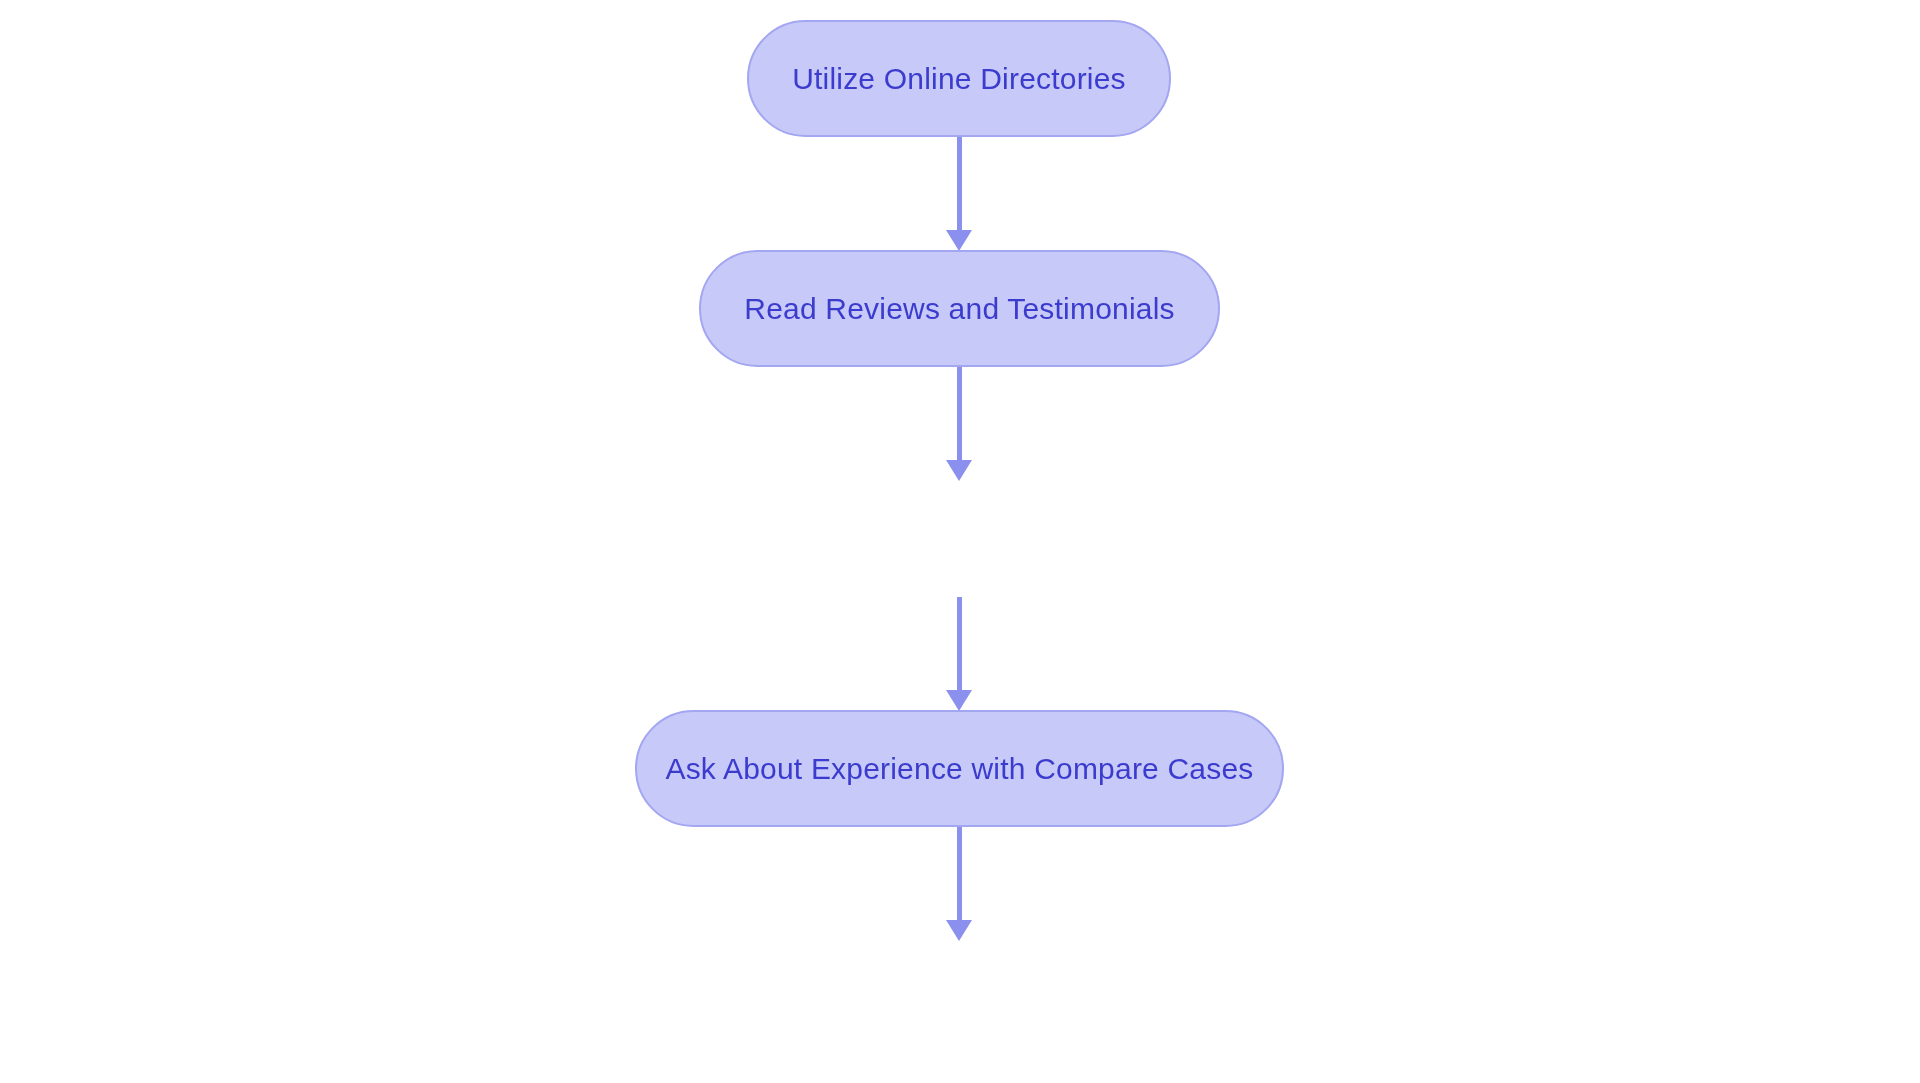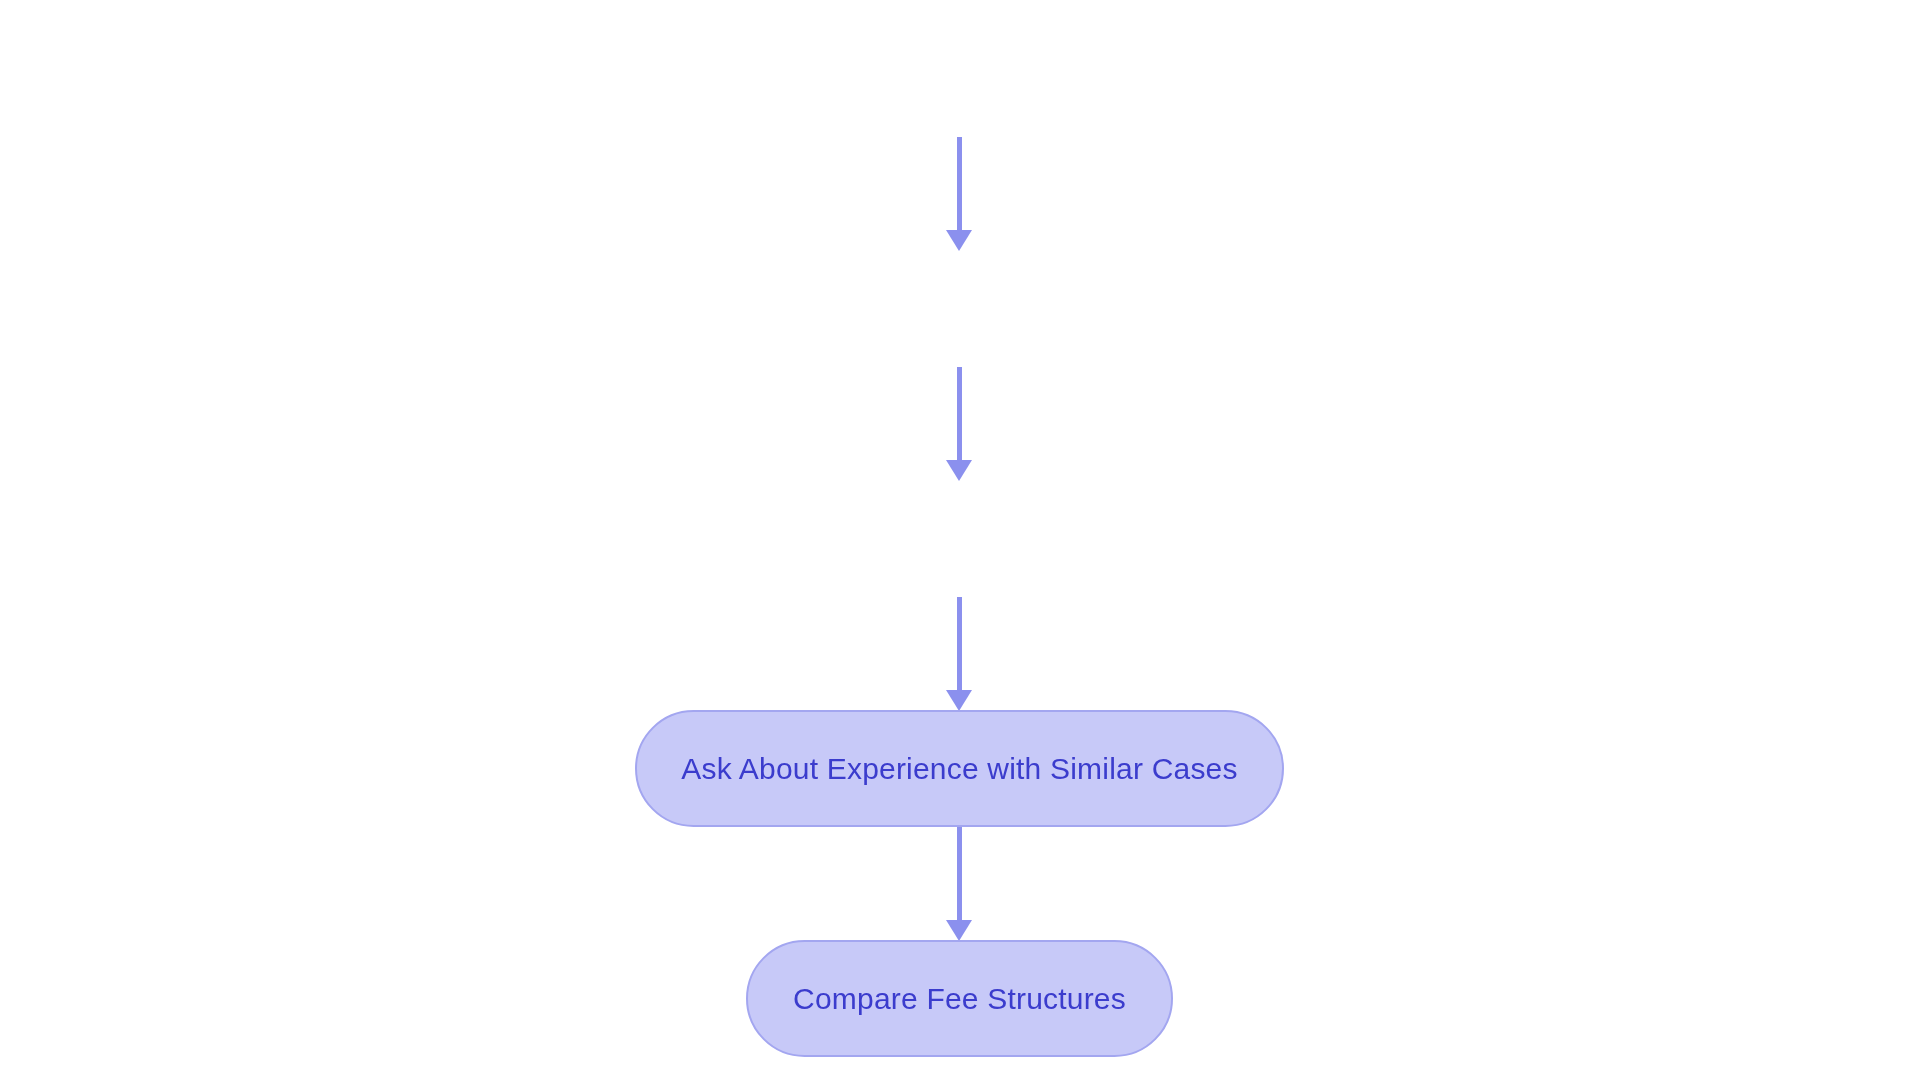--- a/index.html
+++ b/index.html
@@ -70,44 +70,47 @@
     border-left: 13px solid transparent;
     border-right: 13px solid transparent;
     border-top: 21px solid var(--arrow);
   }
 </style>
 </head>
 <body>
 
 <div class="canvas">
 
+  <div class="node node-0">
+    <span class="node-label">Utilize Online Directories</span>
+  </div>
 
   <div class="arrow arrow-0">
     <div class="arrow-line"></div>
     <div class="arrow-head"></div>
   </div>
 
+  <div class="node node-1">
+    <span class="node-label">Read Reviews and Testimonials</span>
+  </div>
 
   <div class="arrow arrow-1">
     <div class="arrow-line"></div>
     <div class="arrow-head"></div>
   </div>
 
 
   <div class="arrow arrow-2">
     <div class="arrow-line"></div>
     <div class="arrow-head"></div>
   </div>
 
   <div class="node node-3">
-    <span class="node-label">Ask About Experience with Similar Cases</span>
+    <span class="node-label">Ask About Experience with Compare Cases</span>
   </div>
 
   <div class="arrow arrow-3">
     <div class="arrow-line"></div>
     <div class="arrow-head"></div>
   </div>
 
-  <div class="node node-4">
-    <span class="node-label">Compare Fee Structures</span>
-  </div>
 
 </div>
 
 </body></html>

